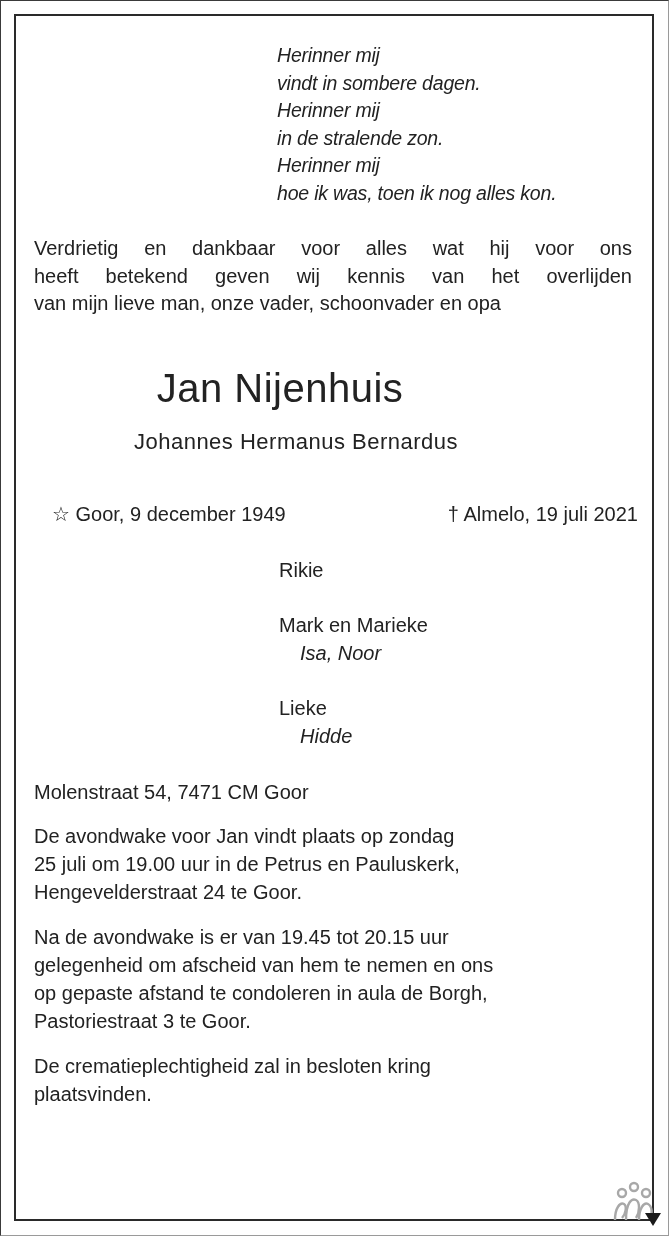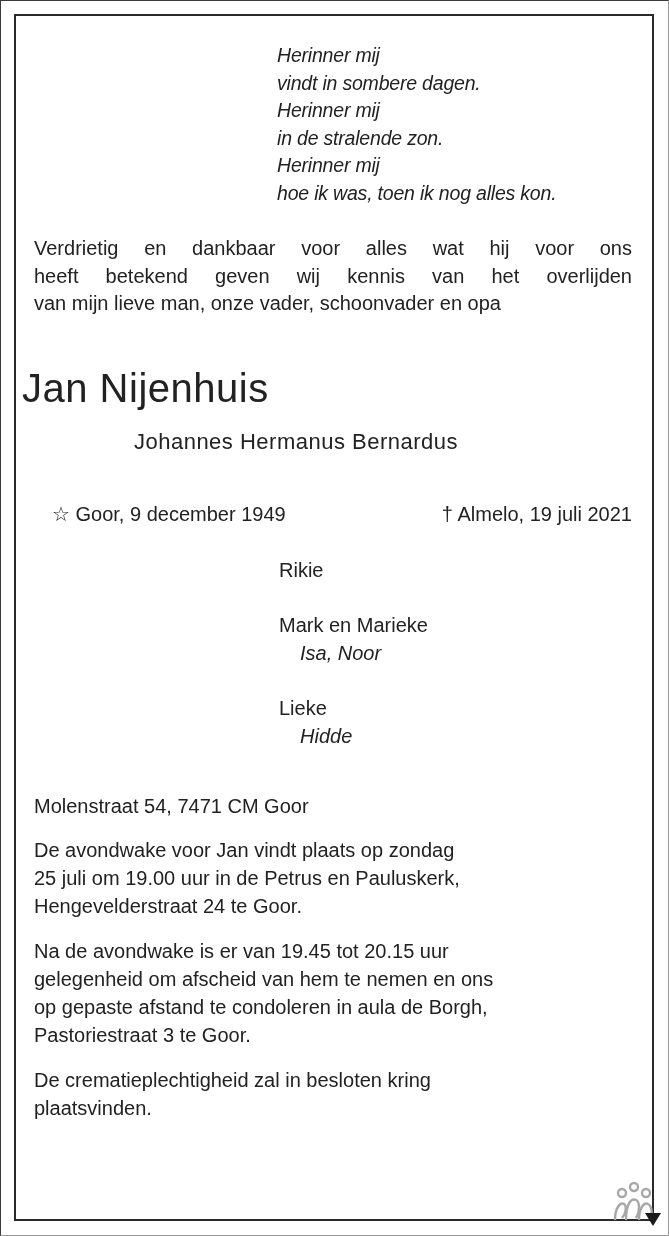--- a/index.html
+++ b/index.html
@@ -47,67 +47,66 @@
       line-height: 27.5px;
       text-align: justify;
       text-align-last: left;
     }
     .intro .line { display: block; text-align: justify; text-align-last: justify; }
     .intro .line.last { text-align-last: left; }
     .name {
       position: absolute;
       left: 0; width: 560px;
       top: 364px;
-      text-align: left;
+      text-align: center;
       font-size: 40px;
       letter-spacing: 0.5px;
       line-height: 48px;
-      margin-left: 22px;
     }
     .fullname {
       position: absolute;
       left: 0; width: 592px;
       top: 427px;
       text-align: center;
       font-size: 22px;
       letter-spacing: 0.5px;
       line-height: 30px;
     }
     .birth {
       position: absolute;
       left: 44px; top: 500px;
       font-size: 20px;
       line-height: 28px;
       white-space: nowrap;
       margin-left: 8px;
     }
     .death {
       position: absolute;
-      right: 37px; top: 500px;
+      right: 31px; top: 500px;
       font-size: 20px;
       line-height: 28px;
       white-space: nowrap;
     }
     .family {
       position: absolute;
       left: 279px; top: 556px;
       font-size: 20px;
       line-height: 28px;
     }
     .family .member { white-space: nowrap; }
     .family .kids { font-style: italic; padding-left: 21px; white-space: nowrap; }
     .family .gap { height: 27px; }
     .body-text {
       position: absolute;
       left: 34px; top: 776px;
       width: 600px;
       font-size: 20px;
       line-height: 28px;
     }
-    .body-text p { margin: 16px 0 17px 0; }
+    .body-text p { margin: 2px 0 17px 0; }
     .body-text p.addr { margin-bottom: 16px; }
     .body-text .ln { display: block; white-space: nowrap; }
     .logo {
       position: absolute;
       left: 612px; top: 1180px;
       width: 46px; height: 42px;
     }
     .arrow {
       position: absolute;
       left: 645px; top: 1213px;

